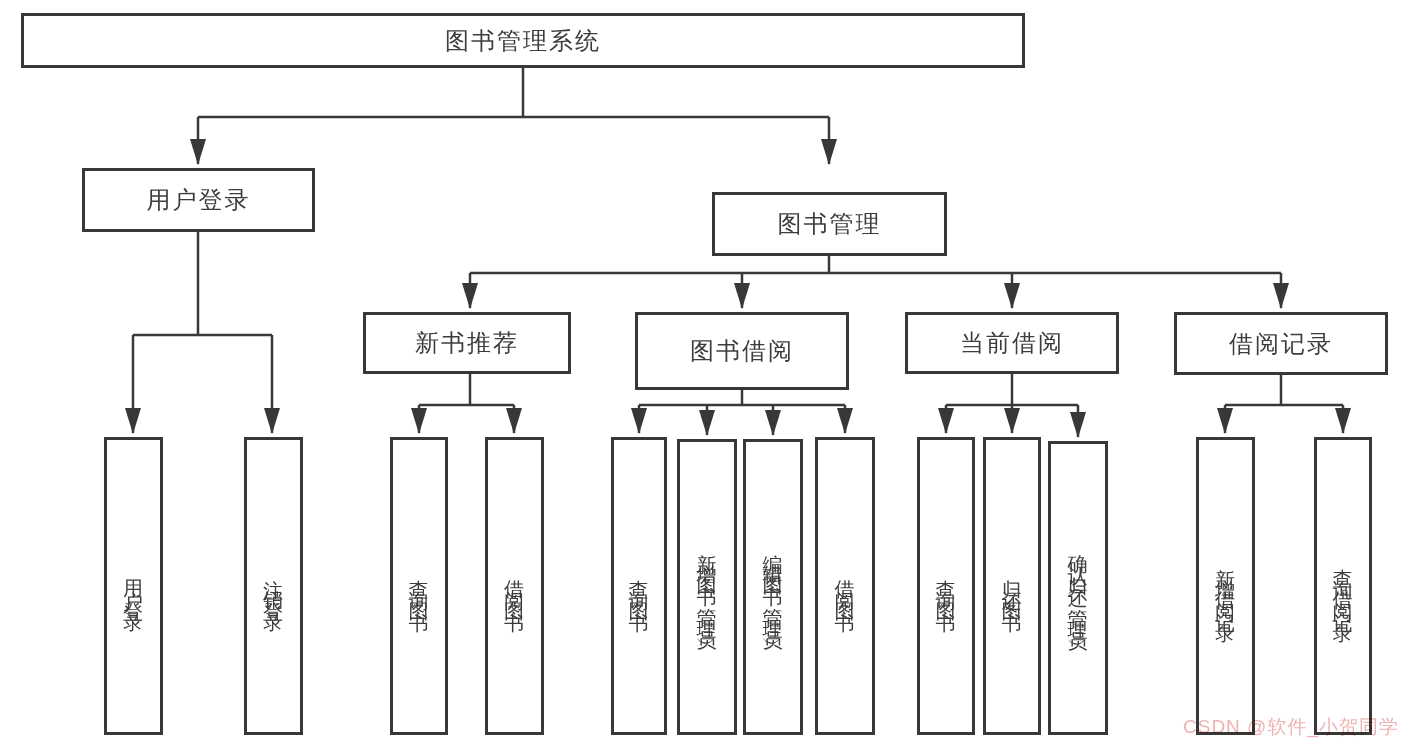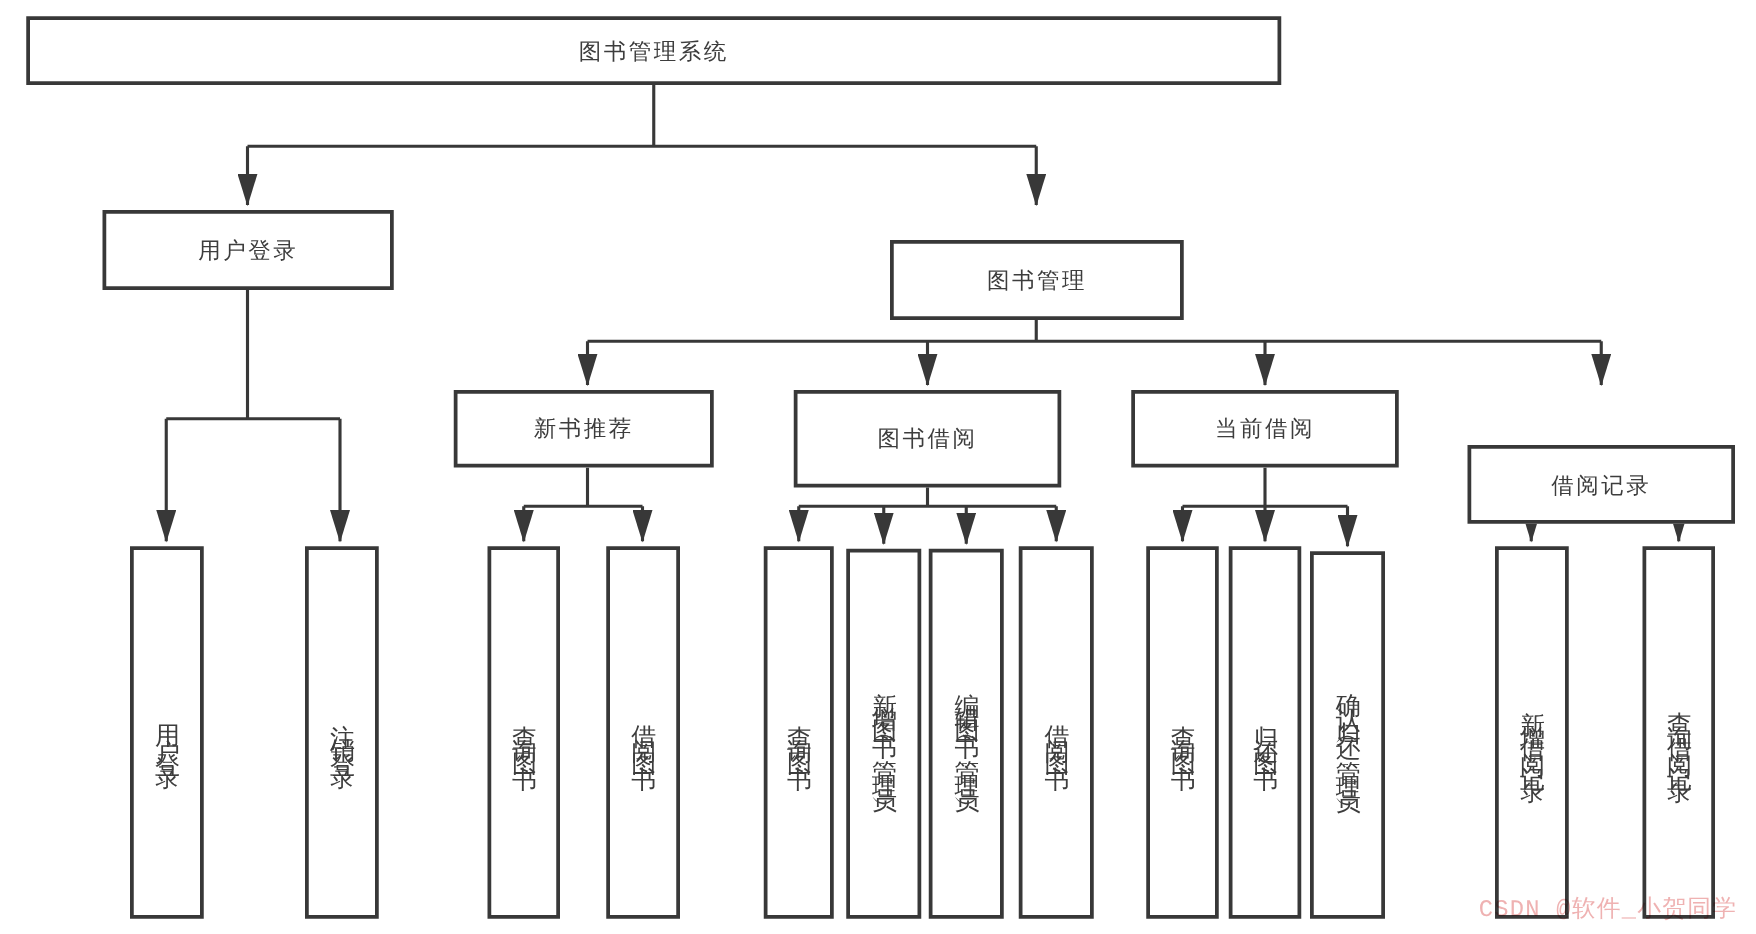--- a/index.html
+++ b/index.html
@@ -7,35 +7,35 @@
     position:relative; width:1405px; height:747px; background:#ffffff;
     font-family:"Liberation Sans","DejaVu Sans",sans-serif; color:#3d3d3d;
     overflow:hidden;
   }
   svg.connectors { position:absolute; left:0; top:0; width:1405px; height:747px; pointer-events:none; }
   svg.connectors path { stroke:#383838; stroke-width:2.5; fill:none; }
   svg.connectors .arrowhead { fill:#383838; stroke:none; }
   .hbox {
     position:absolute; box-sizing:border-box; background:#ffffff;
     border:3px solid #383838; display:flex; align-items:center; justify-content:center;
-    font-size:18px; letter-spacing:2px; white-space:nowrap; z-index:2;
+    font-size:24px; letter-spacing:2px; white-space:nowrap; z-index:2;
   }
   .vbox {
     position:absolute; box-sizing:border-box; background:#ffffff;
     border:3px solid #383838; display:flex; align-items:center; justify-content:center;
     z-index:2;
   }
   .vbox span {
     writing-mode:vertical-rl; text-orientation:mixed;
     font-size:20px; line-height:1; letter-spacing:11px;
   }
   .watermark {
     position:absolute; left:1183px; top:714px; z-index:3;
     font-size:19px; letter-spacing:1px; color:#efb2b2;
-    mix-blend-mode:multiply; white-space:nowrap;font-family:Liberation Mono, monospace;
+    mix-blend-mode:multiply; white-space:nowrap;
   }
 </style>
 </head>
 <body>
 
 <div class="canvas">
 
   <svg class="connectors" viewBox="0 0 1405 747" xmlns="http://www.w3.org/2000/svg">
     <defs>
       <marker id="arw" viewBox="0 0 26 16" markerWidth="26" markerHeight="16" refX="25" refY="8" orient="auto" markerUnits="userSpaceOnUse">
@@ -85,21 +85,21 @@
   </svg>
 
   <div class="hbox" style="left:21px; top:13px; width:1004px; height:55px;">图书管理系统</div>
 
   <div class="hbox" style="left:82px; top:168px; width:233px; height:64px;">用户登录</div>
   <div class="hbox" style="left:712px; top:168px; width:235px; height:64px;margin-top:24px;">图书管理</div>
 
   <div class="hbox" style="left:363px; top:312px; width:208px; height:62px;">新书推荐</div>
   <div class="hbox" style="left:635px; top:312px; width:214px; height:78px;">图书借阅</div>
   <div class="hbox" style="left:905px; top:312px; width:214px; height:62px;">当前借阅</div>
-  <div class="hbox" style="left:1174px; top:312px; width:214px; height:63px;margin-top:44px;">借阅记录</div>
+  <div class="hbox" style="left:1174px; top:312px; width:214px; height:63px;">借阅记录</div>
 
   <div class="vbox" style="left:104px; top:437px; width:59px; height:298px;">
     <span>用户登录</span>
   </div>
   <div class="vbox" style="left:244px; top:437px; width:59px; height:298px;">
     <span>注销登录</span>
   </div>
 
   <div class="vbox" style="left:390px; top:437px; width:58px; height:298px;">
     <span>查询图书</span>

